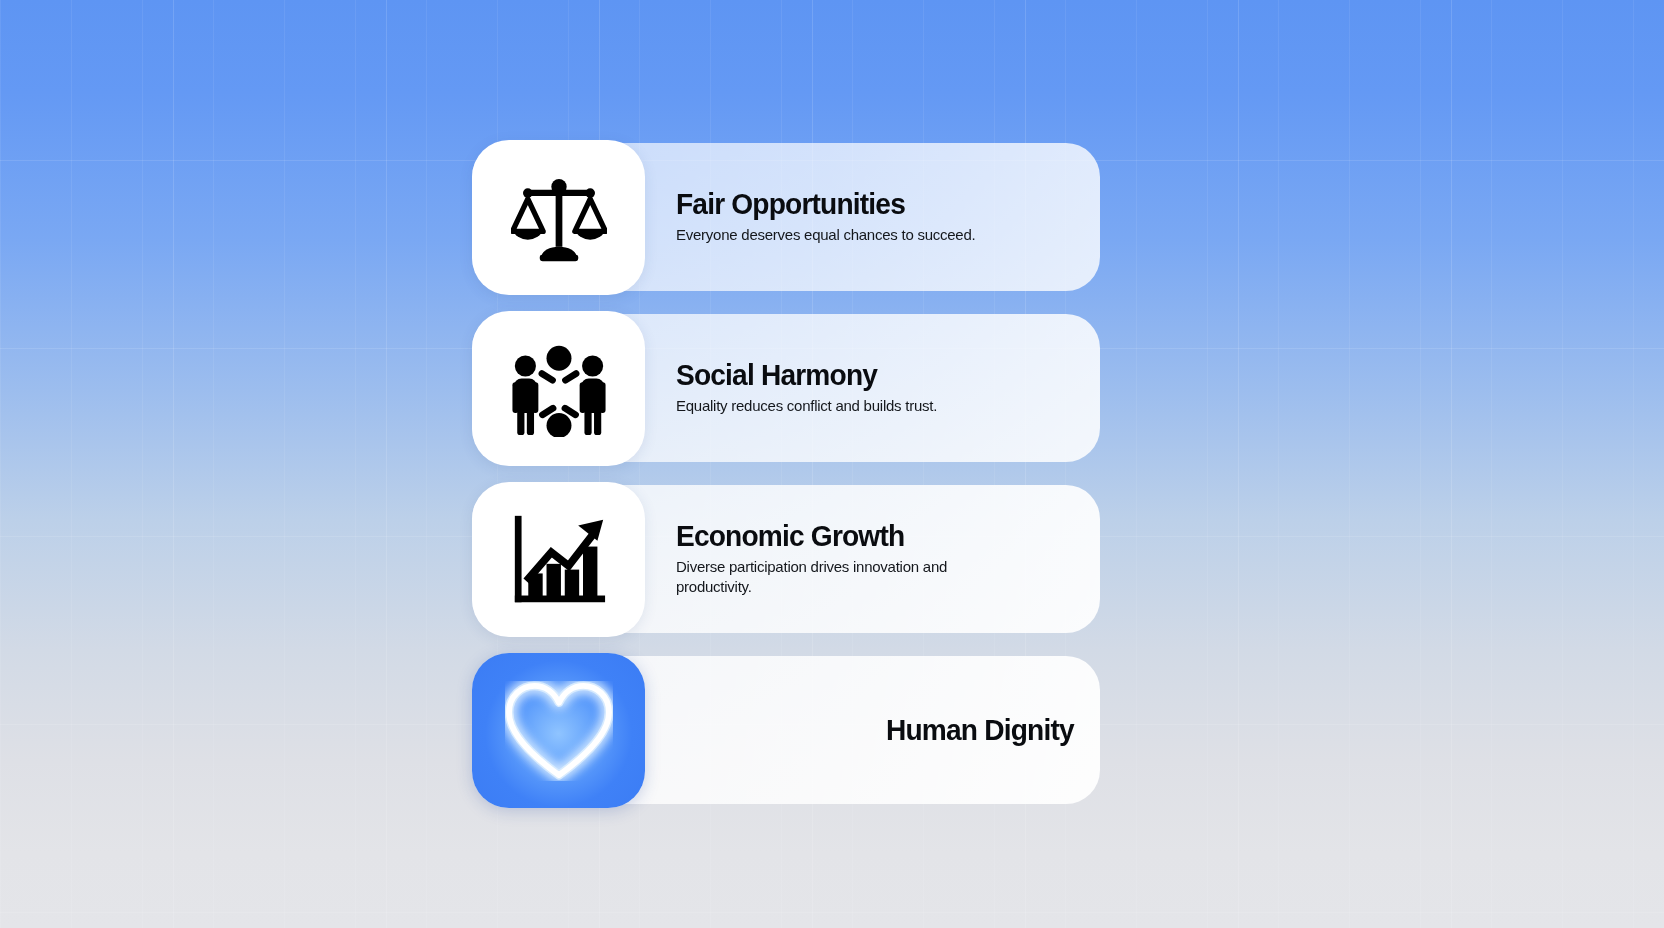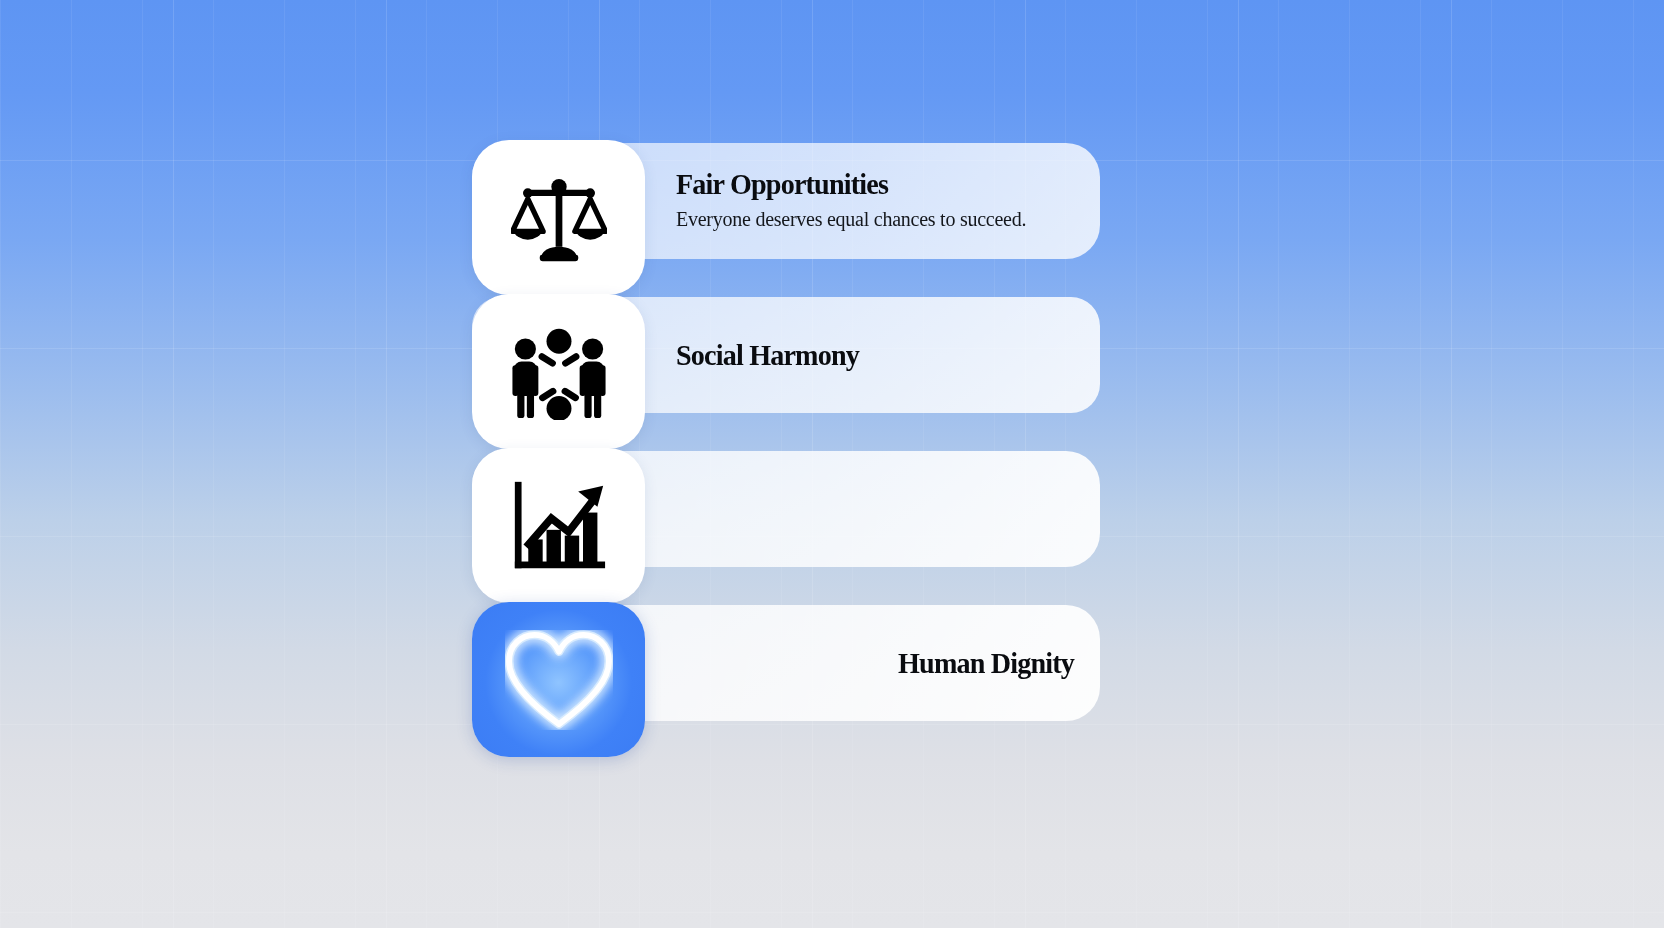--- a/index.html
+++ b/index.html
@@ -70,29 +70,28 @@
   }
 
   
   #cards {
     position:absolute;
     left:472px; top:143px;
     width:628px;
   }
   .card {
     position:relative;
-    height:116px;
+    height:148px;
     border-radius:34px;
-    margin-bottom:38px;
+    margin-bottom:23px;
     display:flex;
     align-items:center;
-    font-family:Liberation Serif, serif;
   }
   .card.c1 { background:linear-gradient(100deg, rgba(255,255,255,0.62) 0%, rgba(255,255,255,0.70) 55%, rgba(255,255,255,0.80) 100%); }
-  .card.c2 { background:linear-gradient(100deg, rgba(255,255,255,0.66) 0%, rgba(255,255,255,0.76) 55%, rgba(255,255,255,0.86) 100%);border-radius:29px; }
+  .card.c2 { background:linear-gradient(100deg, rgba(255,255,255,0.66) 0%, rgba(255,255,255,0.76) 55%, rgba(255,255,255,0.86) 100%); }
   .card.c3 { background:linear-gradient(100deg, rgba(255,255,255,0.72) 0%, rgba(255,255,255,0.82) 55%, rgba(255,255,255,0.92) 100%); }
   .card.c4 { background:linear-gradient(100deg, rgba(255,255,255,0.74) 0%, rgba(255,255,255,0.84) 55%, rgba(255,255,255,0.94) 100%);justify-content:flex-end; }
 
   .icon-tile {
     position:absolute;
     left:0; top:-3px;
     width:173px; height:155px;
     border-radius:37px;
     background:#ffffff;
     display:flex;
@@ -117,21 +116,21 @@
     font-weight:800;
     letter-spacing:-0.85px;
     color:#0a0c10;
     line-height:1.05;
     transform:scaleX(0.97);
     transform-origin:left center;
     white-space:nowrap;
   }
   .card-desc {
     margin-top:6px;
-    font-size:20px;
+    font-size:15px;
     font-weight:400;
     letter-spacing:-0.25px;
     color:#14171c;
     line-height:1.33;
     max-width:350px;
   }
   .card-desc.nowrap { max-width:none; white-space:nowrap; }
 </style>
 </head>
 <body>
@@ -191,20 +190,21 @@
             <rect x="54" y="34" width="20" height="7" rx="3.5" transform="rotate(-32 64 37)"></rect>
 
             <circle cx="52" cy="88" r="13"></circle>
             <rect x="30" y="70" width="20" height="7" rx="3.5" transform="rotate(-32 40 73)"></rect>
             <rect x="54" y="70" width="20" height="7" rx="3.5" transform="rotate(32 64 73)"></rect>
           </svg>
         </span>
       </div>
       <div class="card-text">
         <div class="card-title">Social Harmony</div>
+        <div class="card-desc nowrap">Equality reduces conflict and builds trust.</div>
       </div>
     </div>
 
     <div class="card c3">
       <div class="icon-tile">
         <span>
           <svg width="96" height="96" viewBox="0 0 100 100" fill="#000">
 
             <rect x="4" y="4" width="7" height="90"></rect>
             <rect x="4" y="87" width="94" height="7"></rect>
@@ -212,20 +212,24 @@
             <rect x="18" y="64" width="15" height="24"></rect>
             <rect x="37" y="54" width="15" height="34"></rect>
             <rect x="56" y="60" width="15" height="28"></rect>
             <rect x="75" y="36" width="15" height="52"></rect>
 
             <path d="M16 72 L42 42 L60 56 L88 20" fill="none" stroke="#000" stroke-width="8" stroke-linejoin="miter" stroke-linecap="butt"></path>
 
             <path d="M96 8 L70 14 L90 30 Z"></path>
           </svg>
         </span>
+      </div>
+      <div class="card-text">
+        <div class="card-title">Economic Growth</div>
+        <div class="card-desc">Diverse participation drives innovation and productivity.</div>
       </div>
     </div>
 
     <div class="card c4">
       <div class="icon-tile blue">
         <span>
           <svg width="108" height="100" viewBox="0 0 110 102">
             <defs>
               <filter id="neon" x="-60%" y="-60%" width="220%" height="220%">
                 <feGaussianBlur stdDeviation="6" result="b1"></feGaussianBlur>

